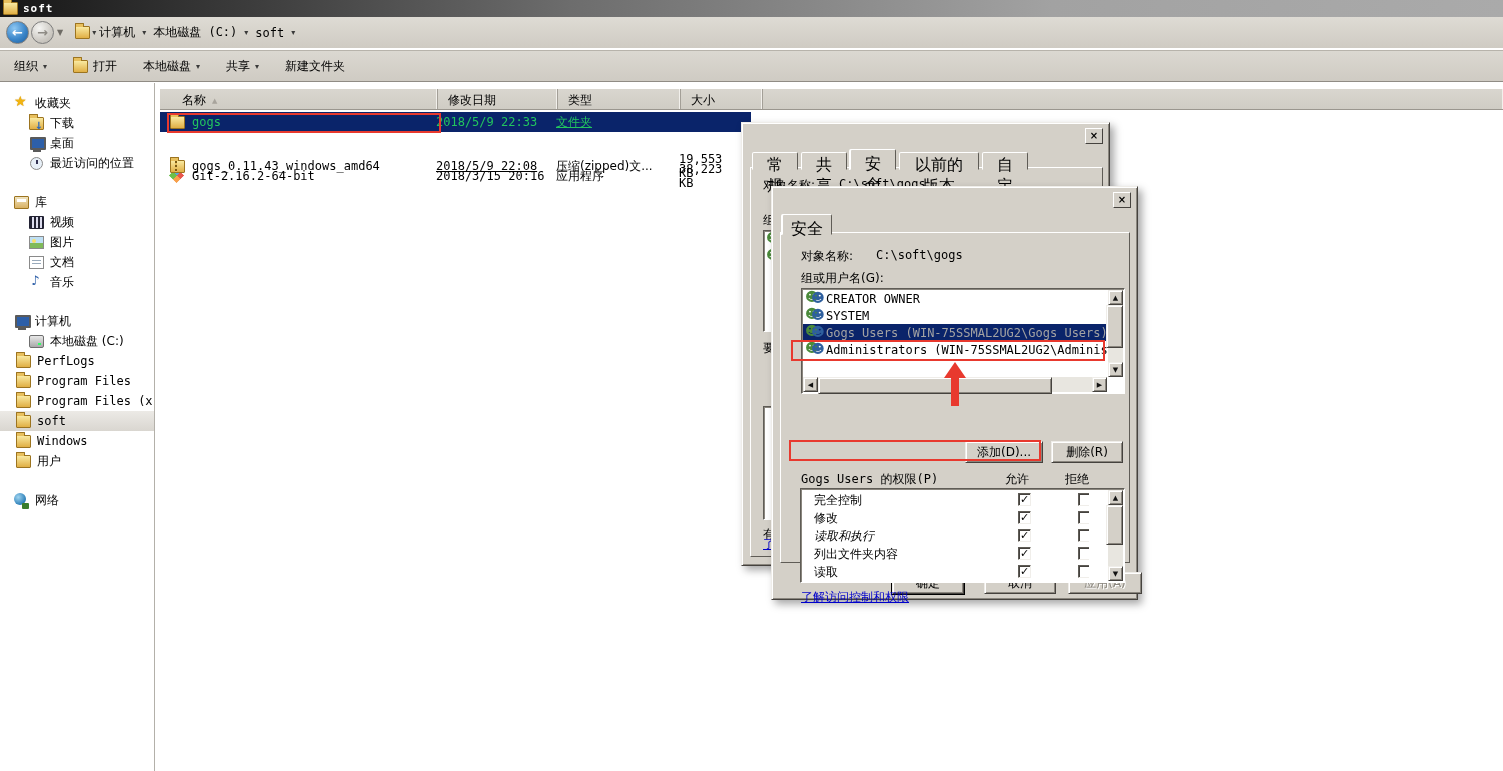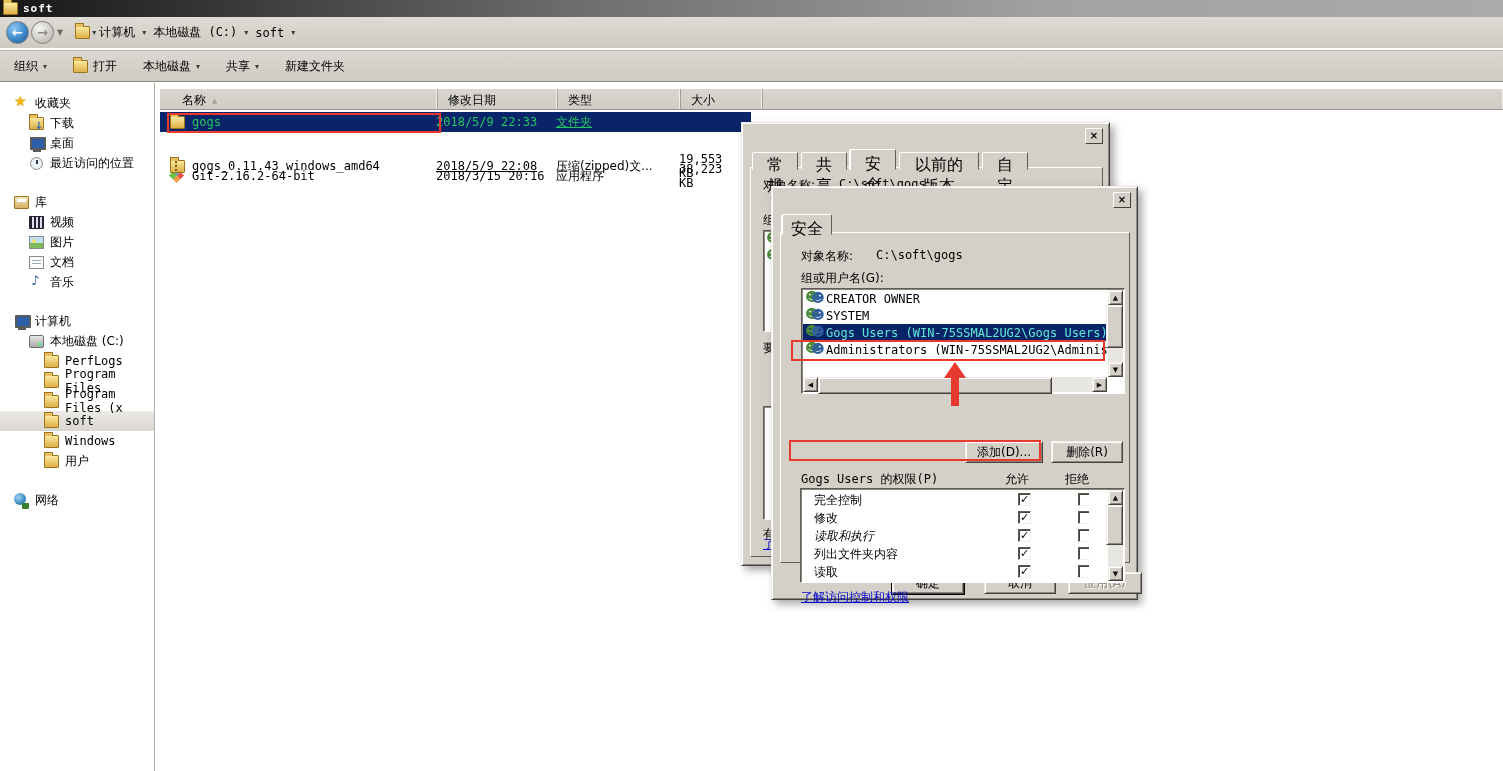--- a/index.html
+++ b/index.html
@@ -28,21 +28,21 @@
     background:linear-gradient(#dBD8d1,#cfcbc3);border-top:1px solid #b7b3ab;
     border-bottom:1px solid #908c85;display:flex;align-items:center;gap:26px;
     padding-left:14px;box-sizing:border-box;}
   .tbitem{display:flex;align-items:center;gap:5px;}
 
   
   .sidebar{position:absolute;left:0;top:83px;width:155px;bottom:0;background:#fff;
     border-right:1px solid #b3b0a9;box-sizing:border-box;padding-top:10px;}
   .snav{display:flex;align-items:center;gap:6px;height:20px;padding-left:14px;}
   .snav.ind1{padding-left:29px;}
-  .snav.ind2{padding-left:44px;}
+  .snav.ind2{padding-left:16px;}
   .snav.sel{background:linear-gradient(#eceae6,#d9d6d0);}
   .sgap{height:19px;}
 
   
   .filearea{position:absolute;left:156px;top:83px;right:0;bottom:0;background:#fff;}
   .lheader{position:absolute;left:4px;top:6px;right:0;height:20px;display:flex;
     background:linear-gradient(#d9d6cf,#cfccc4);border-bottom:1px solid #9a968e;padding-left:12px;}
   .hcell{box-sizing:border-box;padding:3px 0 0 10px;border-right:1px solid #a39f97;
     box-shadow:inset -1px 0 0 #f2f0ec;display:flex;gap:6px;align-items:center;}
   .hfill{flex:1;border-right:none;}
@@ -73,21 +73,21 @@
     box-shadow:inset 1px 1px 0 #8a867e;}
   .btn{background:#d4d0c8;border:1px solid;border-color:#efede9 #45423e #45423e #efede9;
     box-shadow:inset 1px 1px 0 #fff,inset -1px -1px 0 #8a867e;
     display:flex;align-items:center;justify-content:center;font-size:12px;box-sizing:border-box;}
   .btn.deflt{outline:1px solid #000;}
   .btn.disabled{color:#8a867e;text-shadow:1px 1px 0 #fff;}
   .cb{width:13px;height:13px;background:#fff;border:1px solid;box-sizing:border-box;
     border-color:#5f5c56 #f0eeea #f0eeea #5f5c56;box-shadow:inset 1px 1px 0 #45423e;
     display:flex;align-items:center;justify-content:center;font-size:11px;font-weight:bold;line-height:1;}
   .litem{height:17px;display:flex;align-items:center;gap:5px;padding-left:3px;white-space:nowrap;overflow:hidden;}
-  .litem.sel{background:#0a246a;color:#5eead4;}
+  .litem.sel{background:#0a246a;color:#a3a3a3;}
   .link{color:#0000cc;text-decoration:underline;}
 
   
   .sb{position:absolute;background:#e8e6e0;}
   .sbtn{position:absolute;width:15px;height:15px;background:#d4d0c8;
     border:1px solid;border-color:#efede9 #45423e #45423e #efede9;
     box-shadow:inset 1px 1px 0 #fff,inset -1px -1px 0 #8a867e;
     font-size:7px;display:flex;align-items:center;justify-content:center;box-sizing:border-box;color:#111;}
   .sthumb{position:absolute;background:#d4d0c8;border:1px solid;
     border-color:#efede9 #45423e #45423e #efede9;box-shadow:inset 1px 1px 0 #fff,inset -1px -1px 0 #8a867e;}

